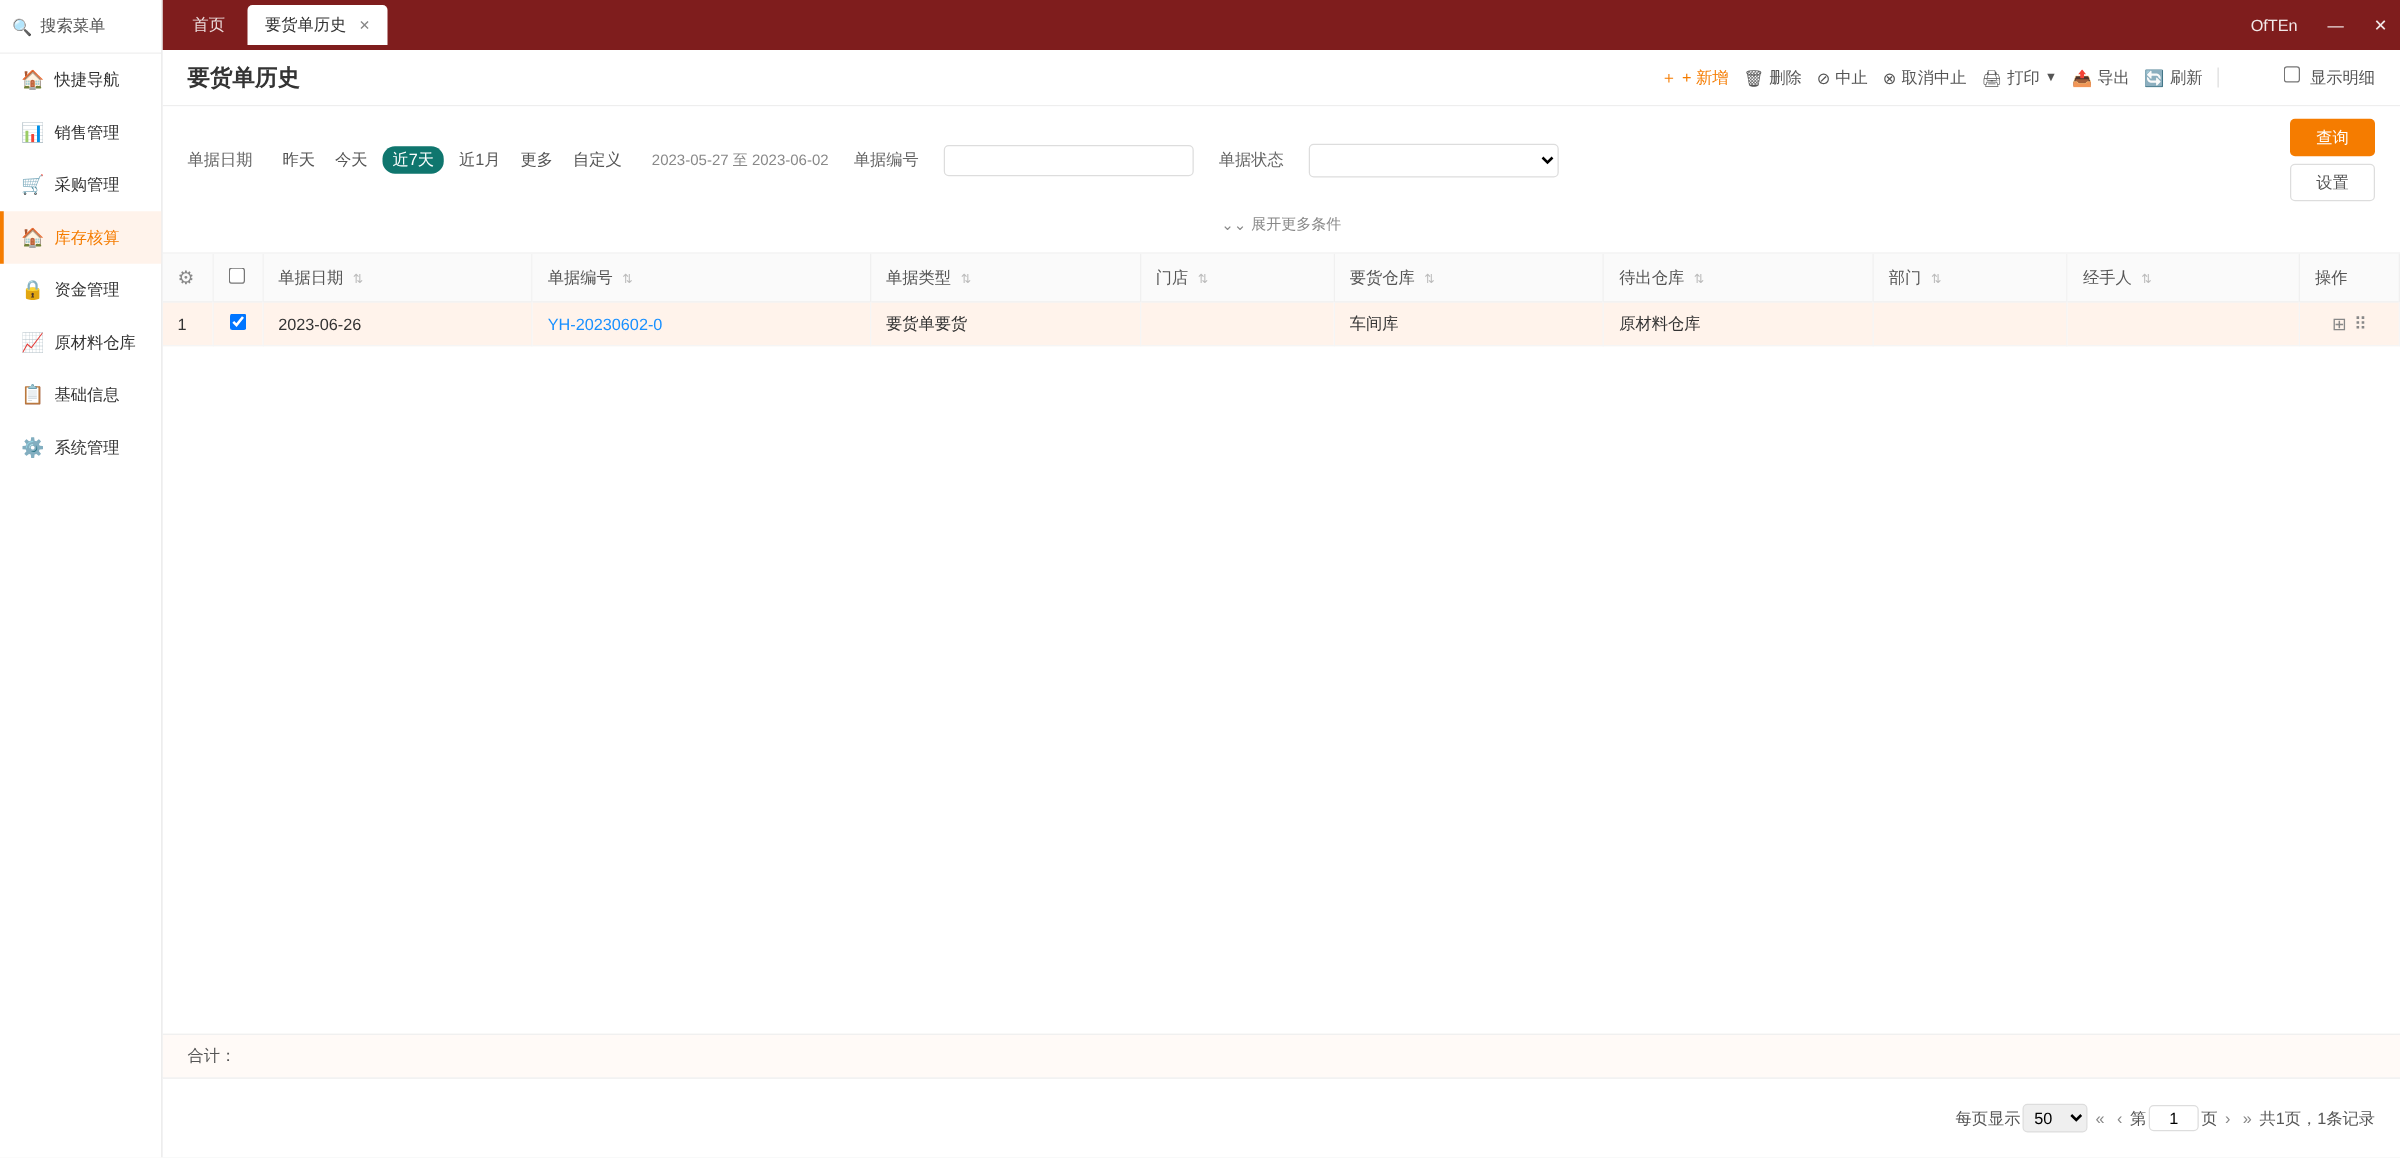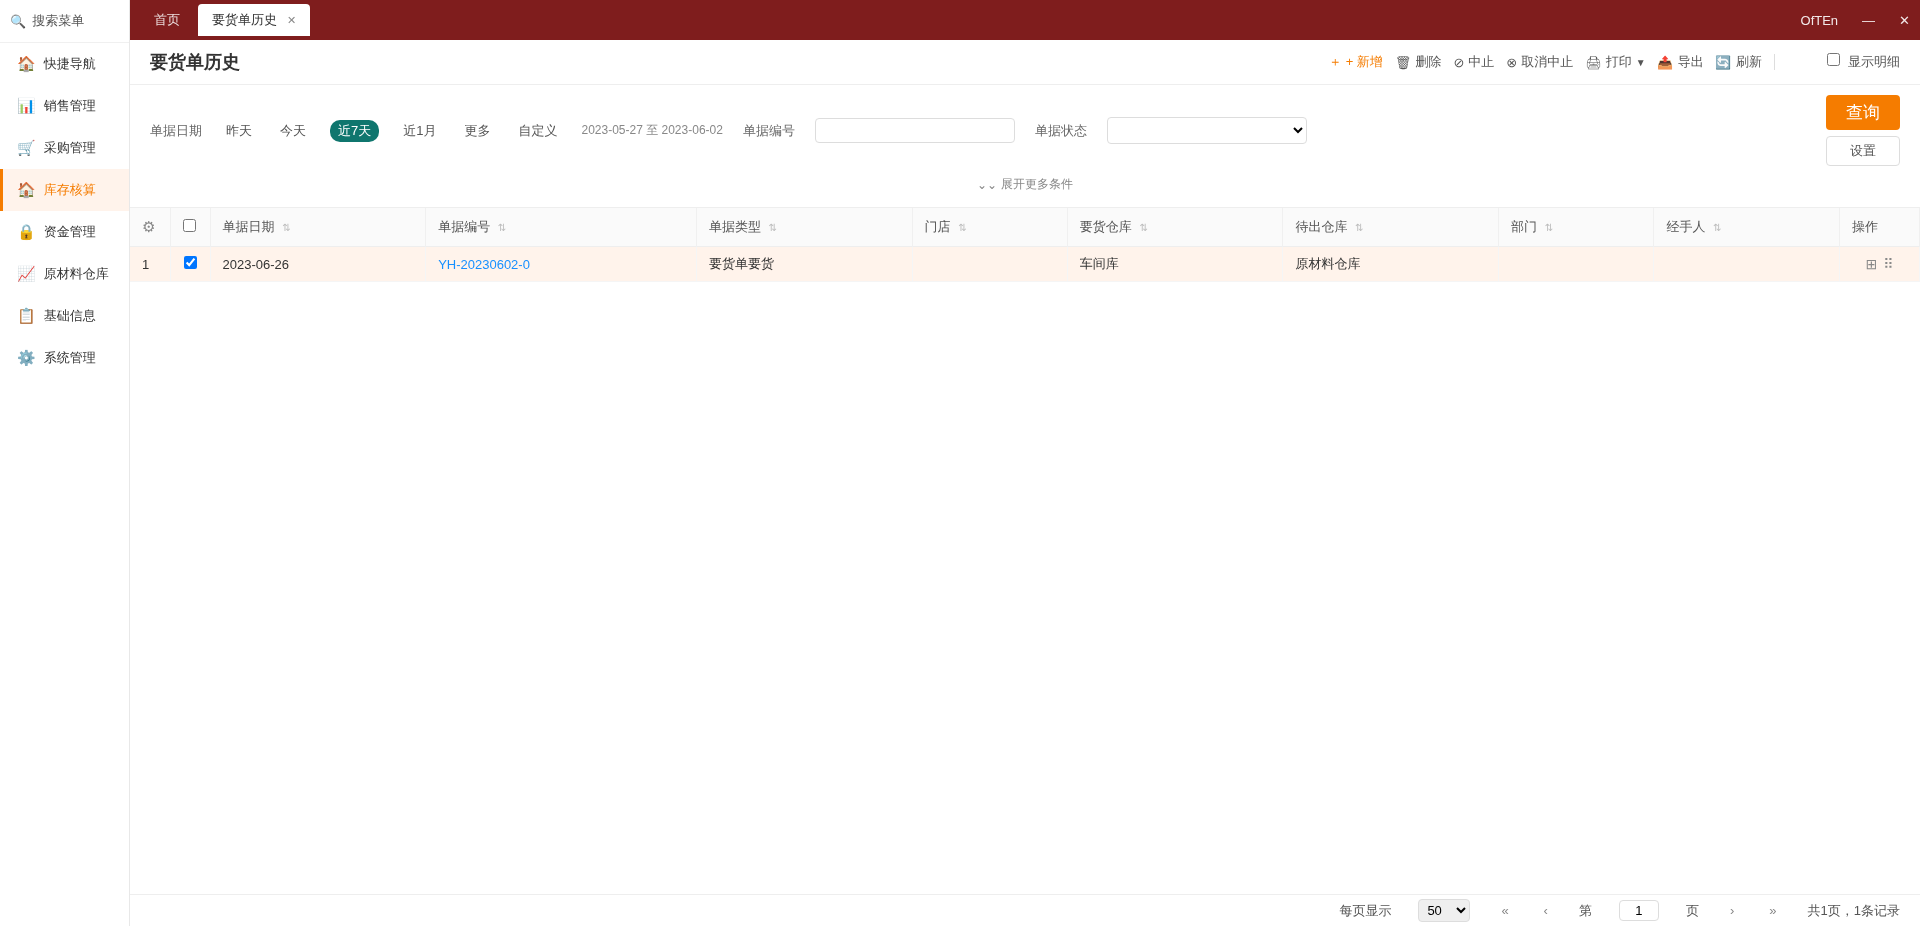--- a/index.html
+++ b/index.html
@@ -154,21 +154,21 @@
       margin-bottom: 6px;
     }
     .filter-label {
       color: #666;
       white-space: nowrap;
       font-size: 13px;
     }
     .date-options {
       display: flex;
       align-items: center;
-      gap: 20px;
+      gap: 8px;
     }
     .date-opt {
       color: #555;
       cursor: pointer;
       font-size: 13px;
       padding: 1px 4px;
       border-radius: 3px;
     }
     .date-opt.active {
       background: #0f766e;
@@ -213,21 +213,21 @@
       gap: 6px;
       margin-left: auto;
     }
     .query-btn {
       background: #f57c00;
       color: #fff;
       border: none;
       border-radius: 4px;
       padding: 6px 20px;
       cursor: pointer;
-      font-size: 17px;
+      font-size: 13px;
     }
     .settings-btn {
       background: #fff;
       color: #555;
       border: 1px solid #ddd;
       border-radius: 4px;
       padding: 5px 20px;
       cursor: pointer;
       font-size: 13px;
     }
@@ -279,25 +279,25 @@
       padding: 8px 20px;
       border-top: 1px solid #f0f0f0;
       font-size: 13px;
       color: #555;
       flex-shrink: 0;
     }
 
     
     .pagination-bar {
       background: #fff;
-      padding: 4px 20px;
+      padding: 20px 20px;
       display: flex;
       align-items: center;
       justify-content: flex-end;
-      gap: 27px;
+      gap: 2px;
       border-top: 1px solid #eee;
       flex-shrink: 0;
       font-size: 13px;
       color: #555;
     }
     .page-size-select {
       border: 1px solid #ddd;
       border-radius: 4px;
       padding: 2px 4px;
       font-size: 13px;
@@ -523,20 +523,23 @@
         <div class="action-icons">
           <span class="action-icon" title="编辑">⊞</span>
           <span class="action-icon" title="更多">⠿</span>
         </div>
       </td>
     </tr>
           </tbody>
       </table>
     </div>
 
+    <div class="table-footer">
+      <span>合计：</span>
+    </div>
 
     <div class="pagination-bar">
       <span>每页显示</span>
       <select class="page-size-select">
         <option>50</option>
         <option>10</option>
         <option>20</option>
         <option>100</option>
       </select>
       <span class="page-nav">«</span>

